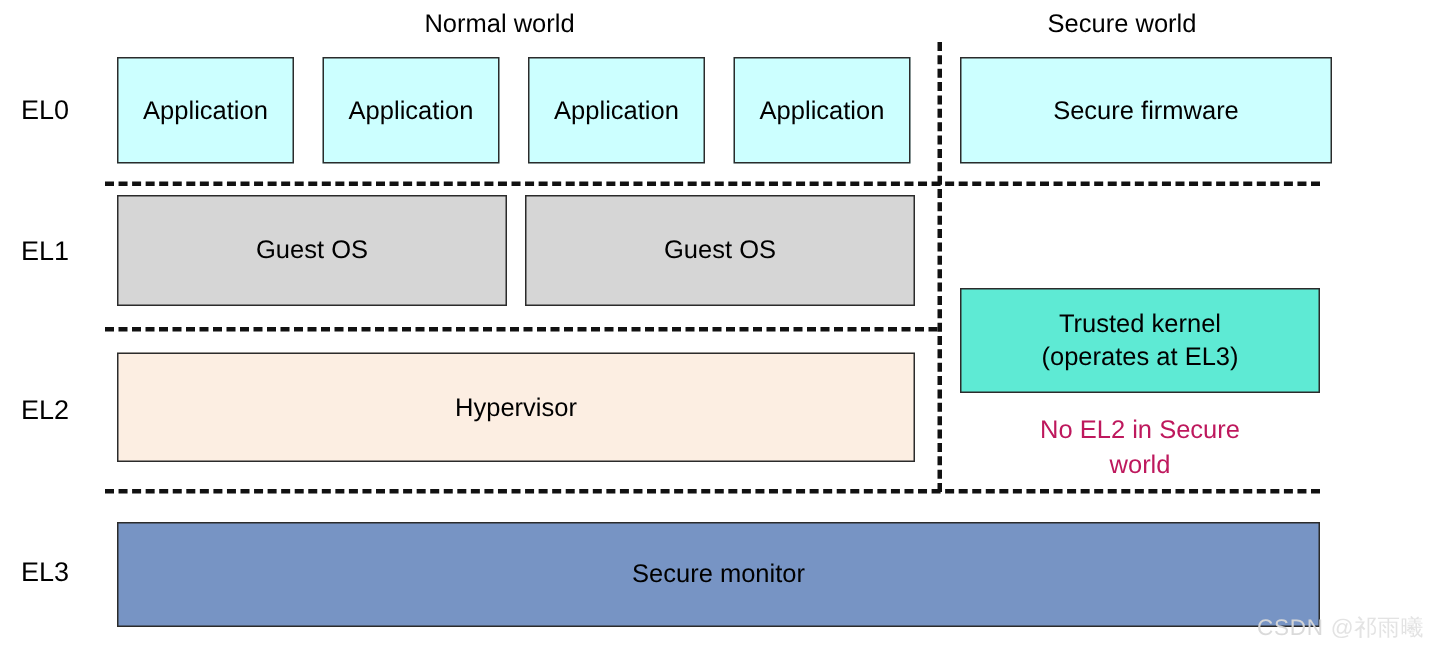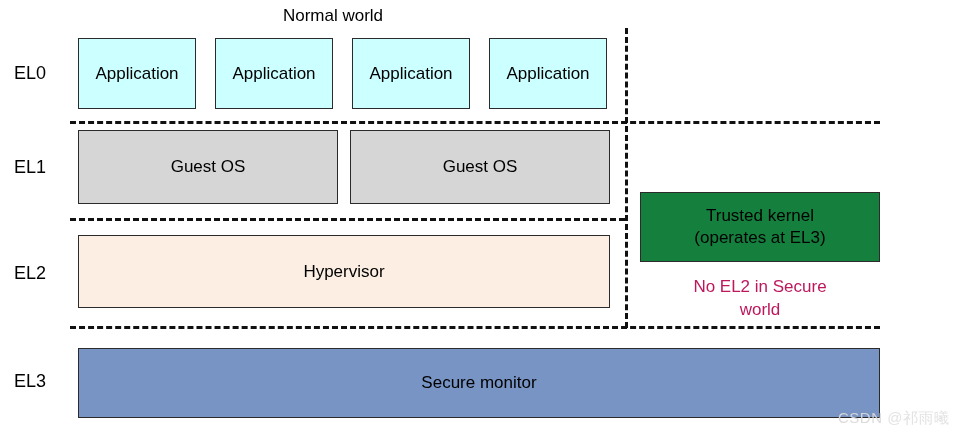--- a/index.html
+++ b/index.html
@@ -81,56 +81,60 @@
   .watermark .wm-tag {
     color: #e2e2e2;
   }
 </style>
 </head>
 <body>
 
 <div id="canvas">
 
   <div class="world-title" style="left:268px; top:6px; width:130px;">Normal world</div>
+  <div class="world-title" style="left:683px; top:6px; width:130px;">Secure world</div>
 
   <div class="el-label" style="left:14px; top:63px;">EL0</div>
   <div class="el-label" style="left:14px; top:157px;">EL1</div>
   <div class="el-label" style="left:14px; top:263px;">EL2</div>
   <div class="el-label" style="left:14px; top:371px;">EL3</div>
 
   <div class="box" style="left:78px; top:38px; width:118px; height:71px; background:#ccffff;">
     <span class="box-label">Application</span>
   </div>
   <div class="box" style="left:215px; top:38px; width:118px; height:71px; background:#ccffff;">
     <span class="box-label">Application</span>
   </div>
   <div class="box" style="left:352px; top:38px; width:118px; height:71px; background:#ccffff;">
     <span class="box-label">Application</span>
   </div>
   <div class="box" style="left:489px; top:38px; width:118px; height:71px; background:#ccffff;">
     <span class="box-label">Application</span>
   </div>
 
+  <div class="box" style="left:640px; top:38px; width:248px; height:71px; background:#ccffff;">
+    <span class="box-label">Secure firmware</span>
+  </div>
 
   <div class="hdivider" style="left:70px; top:121px; width:810px;"></div>
 
   <div class="box" style="left:78px; top:130px; width:260px; height:74px; background:#d6d6d6;">
     <span class="box-label">Guest OS</span>
   </div>
   <div class="box" style="left:350px; top:130px; width:260px; height:74px; background:#d6d6d6;">
     <span class="box-label">Guest OS</span>
   </div>
 
   <div class="hdivider" style="left:70px; top:218px; width:555px;"></div>
 
   <div class="box" style="left:78px; top:235px; width:532px; height:73px; background:#fceee2;">
     <span class="box-label">Hypervisor</span>
   </div>
 
-  <div class="box" style="left:640px; top:192px; width:240px; height:70px; background:#15803d;">
+  <div class="box" style="left:640px; top:192px; width:240px; height:70px; background:#5eead4;">
     <span class="box-label">Trusted kernel
 (operates at EL3)</span>
   </div>
 
   <div class="note" style="left:640px; top:275px; width:240px;">No EL2 in Secure
 world</div>
 
   <div class="hdivider" style="left:70px; top:326px; width:810px;"></div>
 
   <div class="vdivider" style="left:625px; top:28px; height:300px;"></div>

